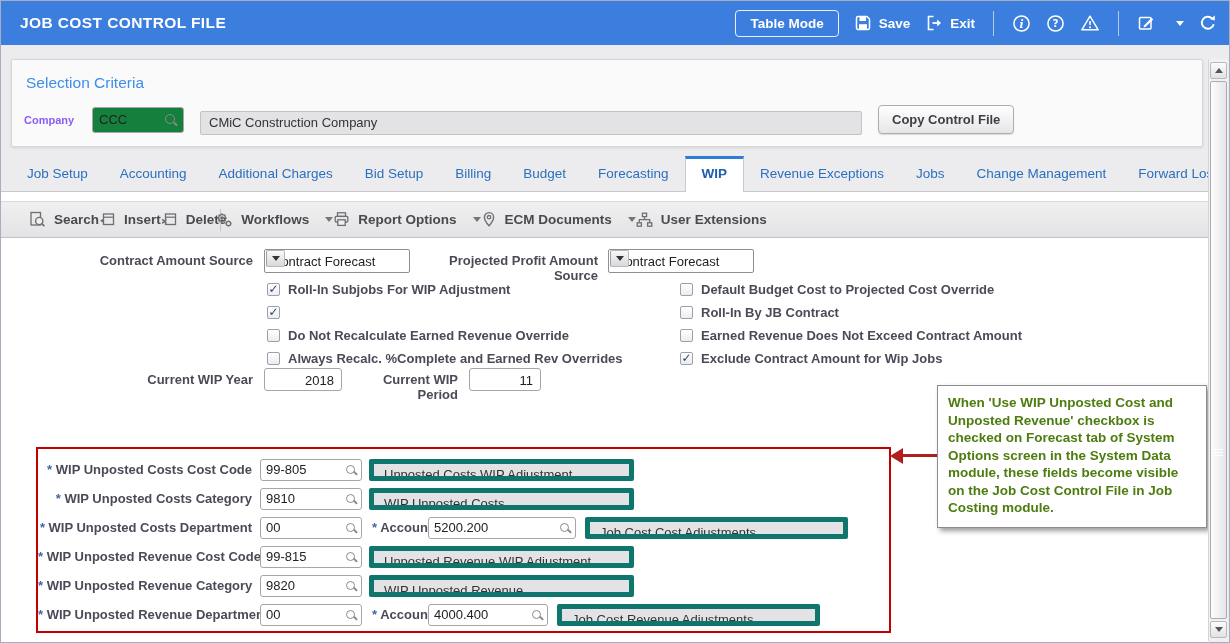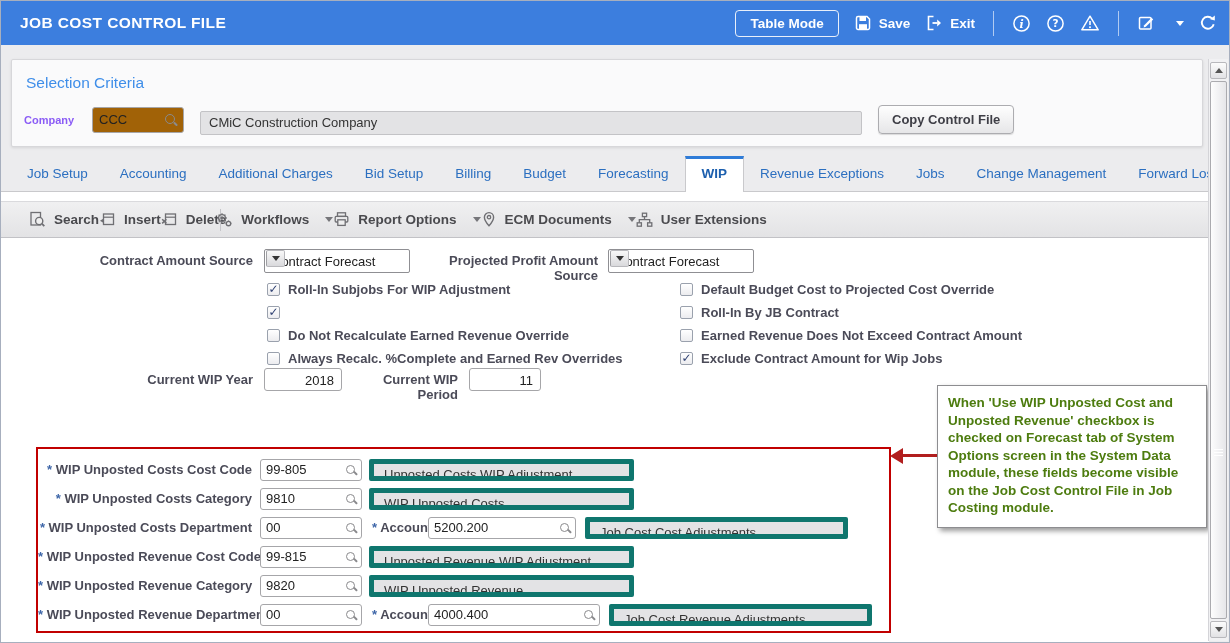--- a/index.html
+++ b/index.html
@@ -20,21 +20,21 @@
   .hdivider { width:1px; height:25px; background:rgba(255,255,255,.6); margin:0 3px; }
   .hicon { display:flex; align-items:center; cursor:pointer; }
   .wcaret { width:0; height:0; border-left:4.5px solid transparent; border-right:4.5px solid transparent;
             border-top:5.5px solid #FFF; margin-left:6px; }
   
   #sel { position:absolute; left:10px; top:58px; width:1192px; height:88px; background:#FAFAFB;
          border:1px solid #D7D7DA; border-radius:2px; box-shadow:0 1px 3px rgba(0,0,0,.10); }
   #sel .sec-title { position:absolute; left:14px; top:14px; color:#3F8EE9; font-size:15.5px; }
   .lbl { font-weight:bold; color:#8b5cf6; font-size:11px; }
   #company-row { position:absolute; left:12px; top:44px; display:flex; align-items:center; }
-  .lookup { display:inline-flex; align-items:center; justify-content:space-between; background:#a16207;
+  .lookup { display:inline-flex; align-items:center; justify-content:space-between; background:#15803d;
             border:1px solid #A6A6A9; border-radius:3px; padding:0 6px; }
   .lookup .lv { font-size:13px; color:#222; }
   .mag { position:relative; width:12px; height:12px; flex:0 0 12px; }
   .mag::before { content:""; position:absolute; left:0; top:0; width:8px; height:8px;
                  border:1.6px solid #8A8A8D; border-radius:50%; }
   .mag::after  { content:""; position:absolute; width:5px; height:2px; background:#8A8A8D;
                  transform:rotate(45deg); left:7.5px; top:9px; border-radius:1px; }
   .ro { background:#E3E3E5; border:1px solid #C3C3C6; border-radius:2px; font-size:13px; color:#333; }
   .btn { background:linear-gradient(#FEFEFE,#E6E6E8); border:1px solid #ACACB0; border-radius:4px;
          font:bold 13px "Liberation Sans",sans-serif; color:#3E3E46; padding:6px 13px;
@@ -400,21 +400,21 @@
           </span>
           <div class="udesc" style="width: 265px;">WIP Unposted Revenue</div>
         </div>
         <div class="urow">
           <div class="ulbl"><span class="ast">* </span>WIP Unposted Revenue Department</div>
           <span class="ulookup" style="width: 102px;">
             <span class="lv">00</span>
             <span class="mag"></span>
           </span>
           <div class="acclbl"><span class="ast">* </span>Account</div>
-          <span class="ulookup" style="width: 172px; margin-right: 9px;">
+          <span class="ulookup" style="width: 120px; margin-right: 9px;">
             <span class="lv">4000.400</span>
             <span class="mag"></span>
           </span>
           <div class="udesc" style="width: 263px;">Job Cost Revenue Adjustments</div>
         </div>
       </div>
 
     <div class="arrow-line"></div>
     <div class="arrow-head"></div>
     <div id="ann">When 'Use WIP Unposted Cost and Unposted Revenue' checkbox is checked on Forecast tab of System Options screen in the System Data module, these fields become visible on the Job Cost Control File in Job Costing module.</div>

